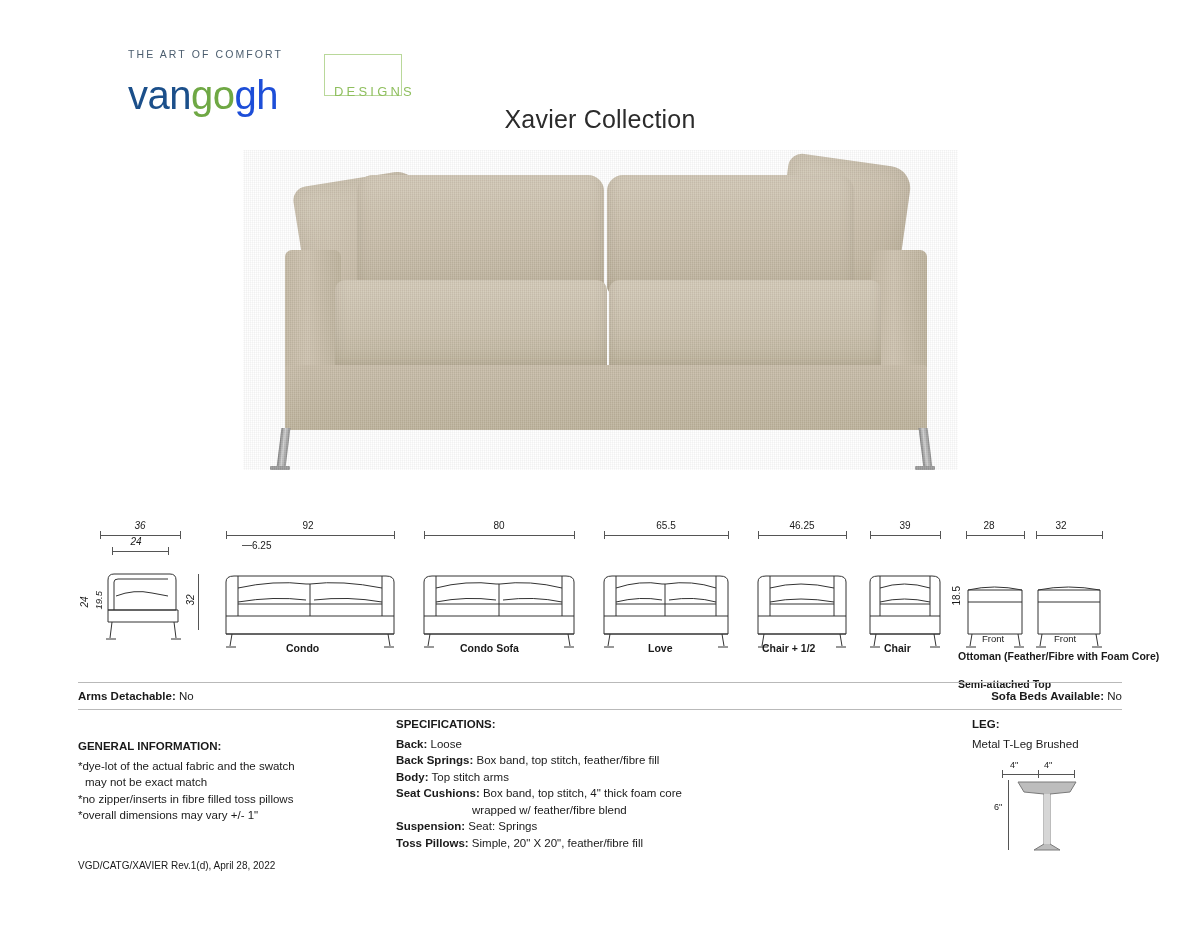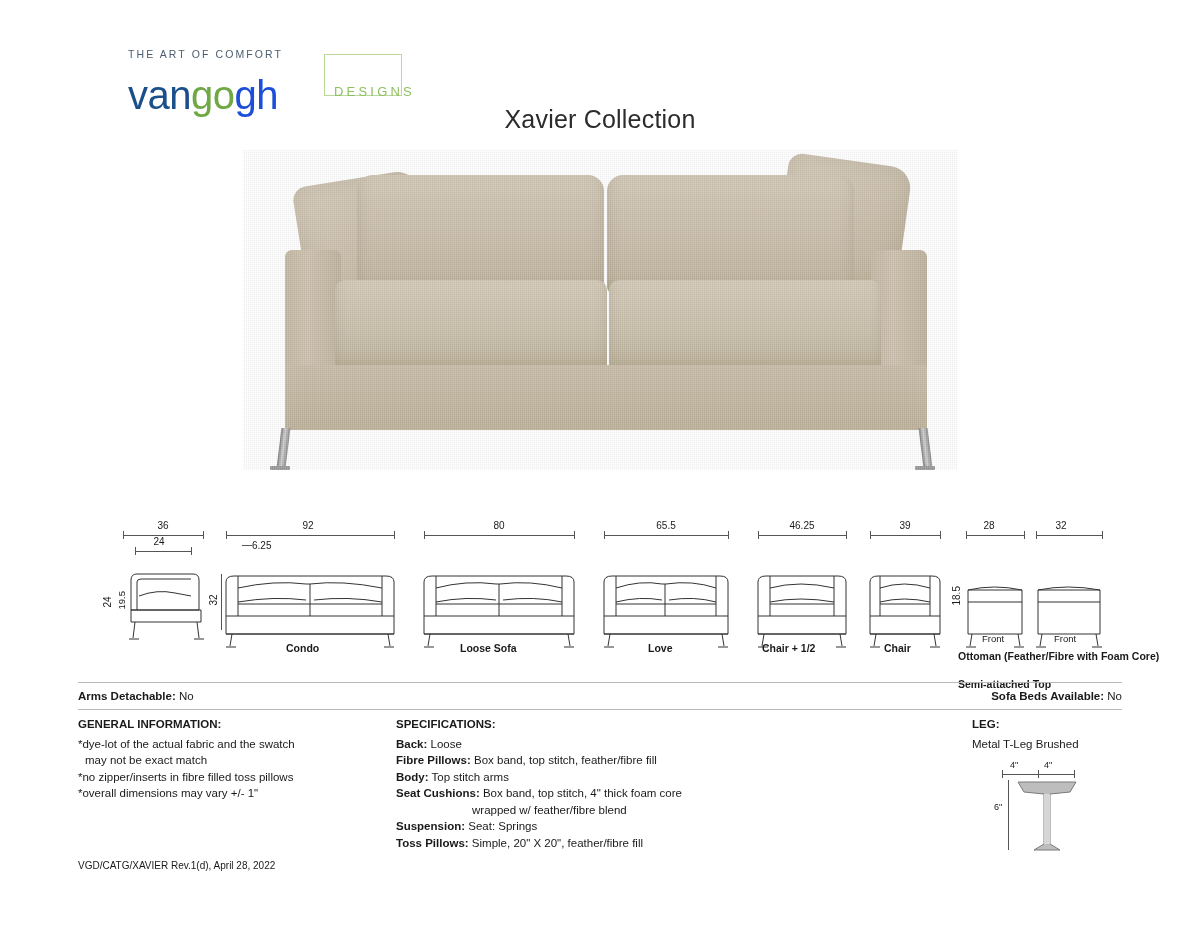--- a/index.html
+++ b/index.html
@@ -227,21 +227,21 @@
   b.lead { font-weight: bold; }
 
   .col-general {
     position: absolute;
     left: 78px;
     top: 716px;
     width: 300px;
     font-size: 11.5px;
     line-height: 16.5px;
   }
-  .col-general .head { font-weight: bold; margin-bottom: 3px; }
+  .col-general .head { font-weight: bold; margin-bottom: 3px; margin-top: 22px; }
   .col-general .ln { white-space: nowrap; }
   .col-general .ln.indent { padding-left: 7px; }
 
   .col-specs {
     position: absolute;
     left: 396px;
     top: 716px;
     width: 420px;
     font-size: 11.5px;
     line-height: 16.5px;
@@ -296,21 +296,21 @@
     <div class="leg l"></div>
     <div class="leg r"></div>
     <div class="leg-foot l"></div>
     <div class="leg-foot r"></div>
     <div class="tex"></div>
   </div>
 </div>
 
 <div class="specs-row">
 
-  <div class="draw" style="left:23px;top:0;width:130px;height:130px;">
+  <div class="draw" style="left:0;top:0;width:130px;height:130px;font-style:italic;">
     <div class="dim-top" style="left:42px;top:0;width:40px;">36</div>
     <div class="dimline" style="left:22px;top:15px;width:80px;"></div>
     <div class="tick" style="left:22px;top:11px;height:8px;"></div>
     <div class="tick" style="left:102px;top:11px;height:8px;"></div>
 
     <div class="dim-top" style="left:38px;top:16px;width:40px;">24</div>
     <div class="dimline" style="left:34px;top:31px;width:56px;"></div>
     <div class="tick" style="left:34px;top:27px;height:8px;"></div>
     <div class="tick" style="left:90px;top:27px;height:8px;"></div>
 
@@ -373,21 +373,21 @@
         <path d="M20 32 Q50 24 80 28 L84 28 Q114 24 146 32"></path>
         <path d="M83 28 L83 60"></path>
         <path d="M20 48 L146 48"></path>
         <path d="M20 46 Q50 40 80 44 M87 44 Q118 40 146 46"></path>
         <path d="M8 60 L158 60"></path>
         <path d="M8 78 L158 78"></path>
         <path d="M14 78 L12 90 M152 78 L154 90"></path>
         <path d="M8 91 L18 91 M148 91 L158 91"></path>
       </g>
     </svg>
-    <div class="lbl lbl-b" style="left:44px;top:122px;">Loose Sofa</div>
+    <div class="lbl lbl-b" style="left:44px;top:122px;">Condo Sofa</div>
   </div>
 
   <div class="draw" style="left:518px;top:0;width:140px;height:140px;">
     <div class="dim-top" style="left:40px;top:0;width:60px;">65.5</div>
     <div class="dimline" style="left:8px;top:15px;width:124px;"></div>
     <div class="tick" style="left:8px;top:11px;height:8px;"></div>
     <div class="tick" style="left:132px;top:11px;height:8px;"></div>
     <svg class="sofa-line" width="140" height="95" style="position:absolute;left:0;top:36px;" viewBox="0 0 140 95">
       <g fill="none" stroke="#333" stroke-width="1">
         <path d="M8 78 L8 26 Q8 20 16 20 L124 20 Q132 20 132 26 L132 78 Z"></path>
@@ -506,21 +506,21 @@
   <div class="ln">*overall dimensions may vary +/- 1"</div>
 </div>
 
 <div class="col-specs">
   <div class="head">SPECIFICATIONS:</div>
   <div>
     <b class="lead">Back:</b>
     <span>Loose</span>
   </div>
   <div>
-    <b class="lead">Fibre Pillows:</b>
+    <b class="lead">Back Springs:</b>
     <span>Box band, top stitch, feather/fibre fill</span>
   </div>
   <div>
     <b class="lead">Body:</b>
     <span>Top stitch arms</span>
   </div>
   <div>
     <b class="lead">Seat Cushions:</b>
     <span>Box band, top stitch, 4" thick foam core</span>
   </div>

